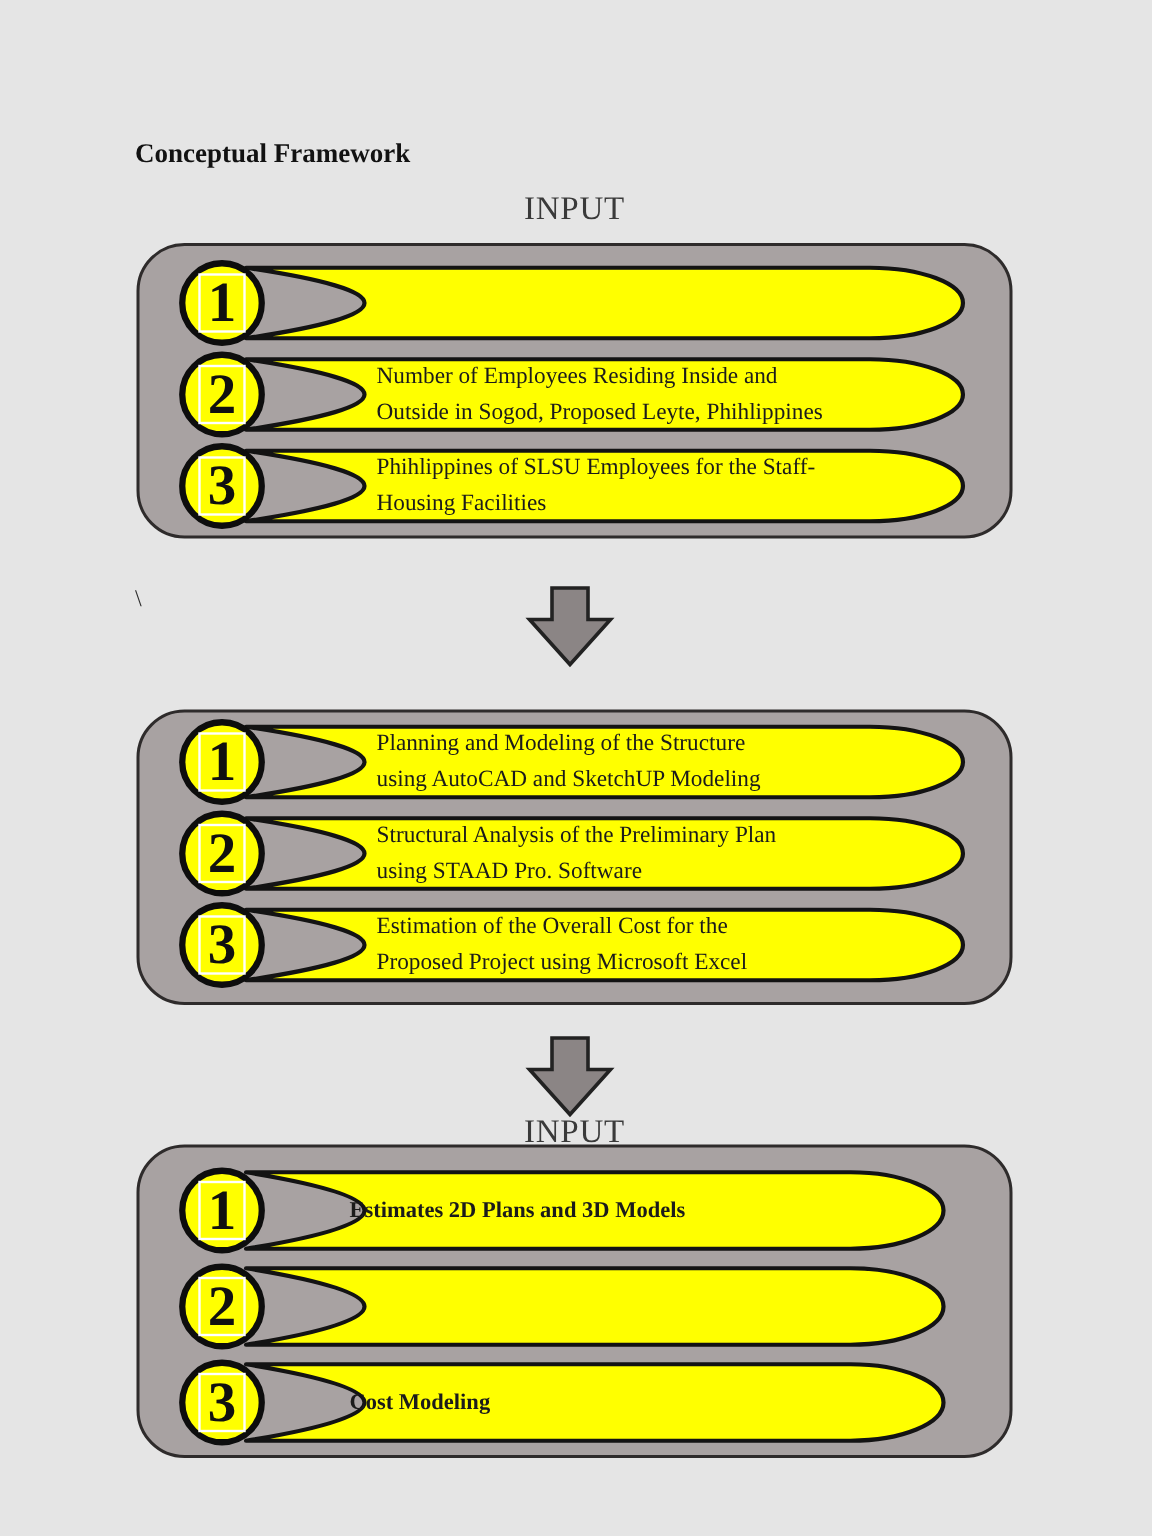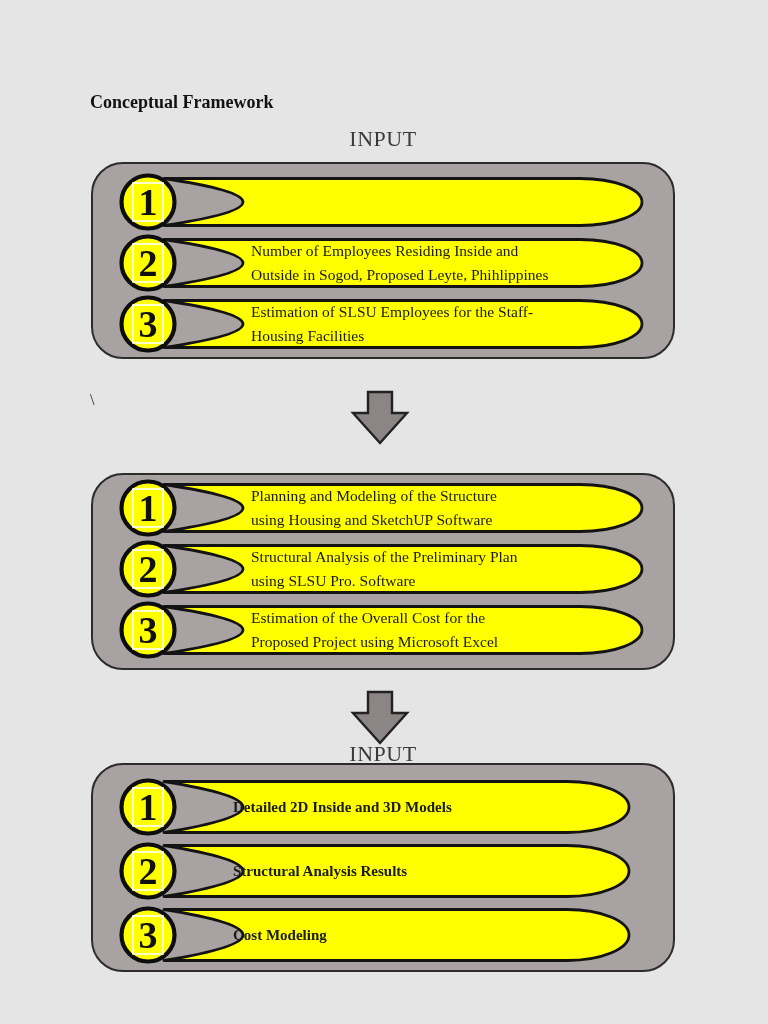--- a/index.html
+++ b/index.html
@@ -63,21 +63,21 @@
       <div class="txt">Number of Employees Residing Inside and
 Outside in Sogod, Proposed Leyte, Phihlippines</div>
     </div>
     <div class="row row-a" style="top:134px">
       <svg class="shape" viewBox="0 0 584 52" aria-hidden="true">
         <path class="banner" d="M71 2.5 L487 2.5 A62 23.5 0 0 1 487 49.5 L71 49.5 Q229 26 71 2.5 Z"></path>
         <circle class="badge" cx="55" cy="26" r="26.5"></circle>
         <rect class="numbox" x="40" y="7" width="30" height="38"></rect>
       </svg>
       <div class="num">3</div>
-      <div class="txt">Estimation of SLSU Employees for the Staff-
+      <div class="txt">Phihlippines of SLSU Employees for the Staff-
 Housing Facilities</div>
     </div>
   </div>
 
   <div class="stray">\</div>
 
   <svg class="arrow arrow-1" viewBox="0 0 58 56" aria-hidden="true">
     <polygon points="17,2 41,2 41,23 56,23 29,53 2,23 17,23"></polygon>
   </svg>
 
@@ -85,31 +85,31 @@
 
   <div class="panel panel-process">
     <div class="row row-a" style="top:7px">
       <svg class="shape" viewBox="0 0 584 52" aria-hidden="true">
         <path class="banner" d="M71 2.5 L487 2.5 A62 23.5 0 0 1 487 49.5 L71 49.5 Q229 26 71 2.5 Z"></path>
         <circle class="badge" cx="55" cy="26" r="26.5"></circle>
         <rect class="numbox" x="40" y="7" width="30" height="38"></rect>
       </svg>
       <div class="num">1</div>
       <div class="txt">Planning and Modeling of the Structure
-using Housing and SketchUP Software</div>
+using AutoCAD and SketchUP Modeling</div>
     </div>
     <div class="row row-a" style="top:68px">
       <svg class="shape" viewBox="0 0 584 52" aria-hidden="true">
         <path class="banner" d="M71 2.5 L487 2.5 A62 23.5 0 0 1 487 49.5 L71 49.5 Q229 26 71 2.5 Z"></path>
         <circle class="badge" cx="55" cy="26" r="26.5"></circle>
         <rect class="numbox" x="40" y="7" width="30" height="38"></rect>
       </svg>
       <div class="num">2</div>
       <div class="txt">Structural Analysis of the Preliminary Plan
-using SLSU Pro. Software</div>
+using STAAD Pro. Software</div>
     </div>
     <div class="row row-a" style="top:129px">
       <svg class="shape" viewBox="0 0 584 52" aria-hidden="true">
         <path class="banner" d="M71 2.5 L487 2.5 A62 23.5 0 0 1 487 49.5 L71 49.5 Q229 26 71 2.5 Z"></path>
         <circle class="badge" cx="55" cy="26" r="26.5"></circle>
         <rect class="numbox" x="40" y="7" width="30" height="38"></rect>
       </svg>
       <div class="num">3</div>
       <div class="txt">Estimation of the Overall Cost for the
 Proposed Project using Microsoft Excel</div>
@@ -123,30 +123,29 @@
   <div class="section-label label-output">INPUT</div>
 
   <div class="panel panel-output">
     <div class="row row-b" style="top:14px">
       <svg class="shape" viewBox="0 0 584 56" aria-hidden="true">
         <path class="banner" d="M71 2.5 L474 2.5 A62 25.5 0 0 1 474 53.5 L71 53.5 Q229 28 71 2.5 Z"></path>
         <circle class="badge" cx="55" cy="28" r="26.5"></circle>
         <rect class="numbox" x="40" y="9" width="30" height="38"></rect>
       </svg>
       <div class="num">1</div>
-      <div class="txt">Detailed 2D Inside and 3D Models</div>
+      <div class="txt">Estimates 2D Plans and 3D Models</div>
     </div>
     <div class="row row-b" style="top:78px">
       <svg class="shape" viewBox="0 0 584 56" aria-hidden="true">
         <path class="banner" d="M71 2.5 L474 2.5 A62 25.5 0 0 1 474 53.5 L71 53.5 Q229 28 71 2.5 Z"></path>
         <circle class="badge" cx="55" cy="28" r="26.5"></circle>
         <rect class="numbox" x="40" y="9" width="30" height="38"></rect>
       </svg>
       <div class="num">2</div>
-      <div class="txt">Structural Analysis Results</div>
     </div>
     <div class="row row-b" style="top:142px">
       <svg class="shape" viewBox="0 0 584 56" aria-hidden="true">
         <path class="banner" d="M71 2.5 L474 2.5 A62 25.5 0 0 1 474 53.5 L71 53.5 Q229 28 71 2.5 Z"></path>
         <circle class="badge" cx="55" cy="28" r="26.5"></circle>
         <rect class="numbox" x="40" y="9" width="30" height="38"></rect>
       </svg>
       <div class="num">3</div>
       <div class="txt">Cost Modeling</div>
     </div>

